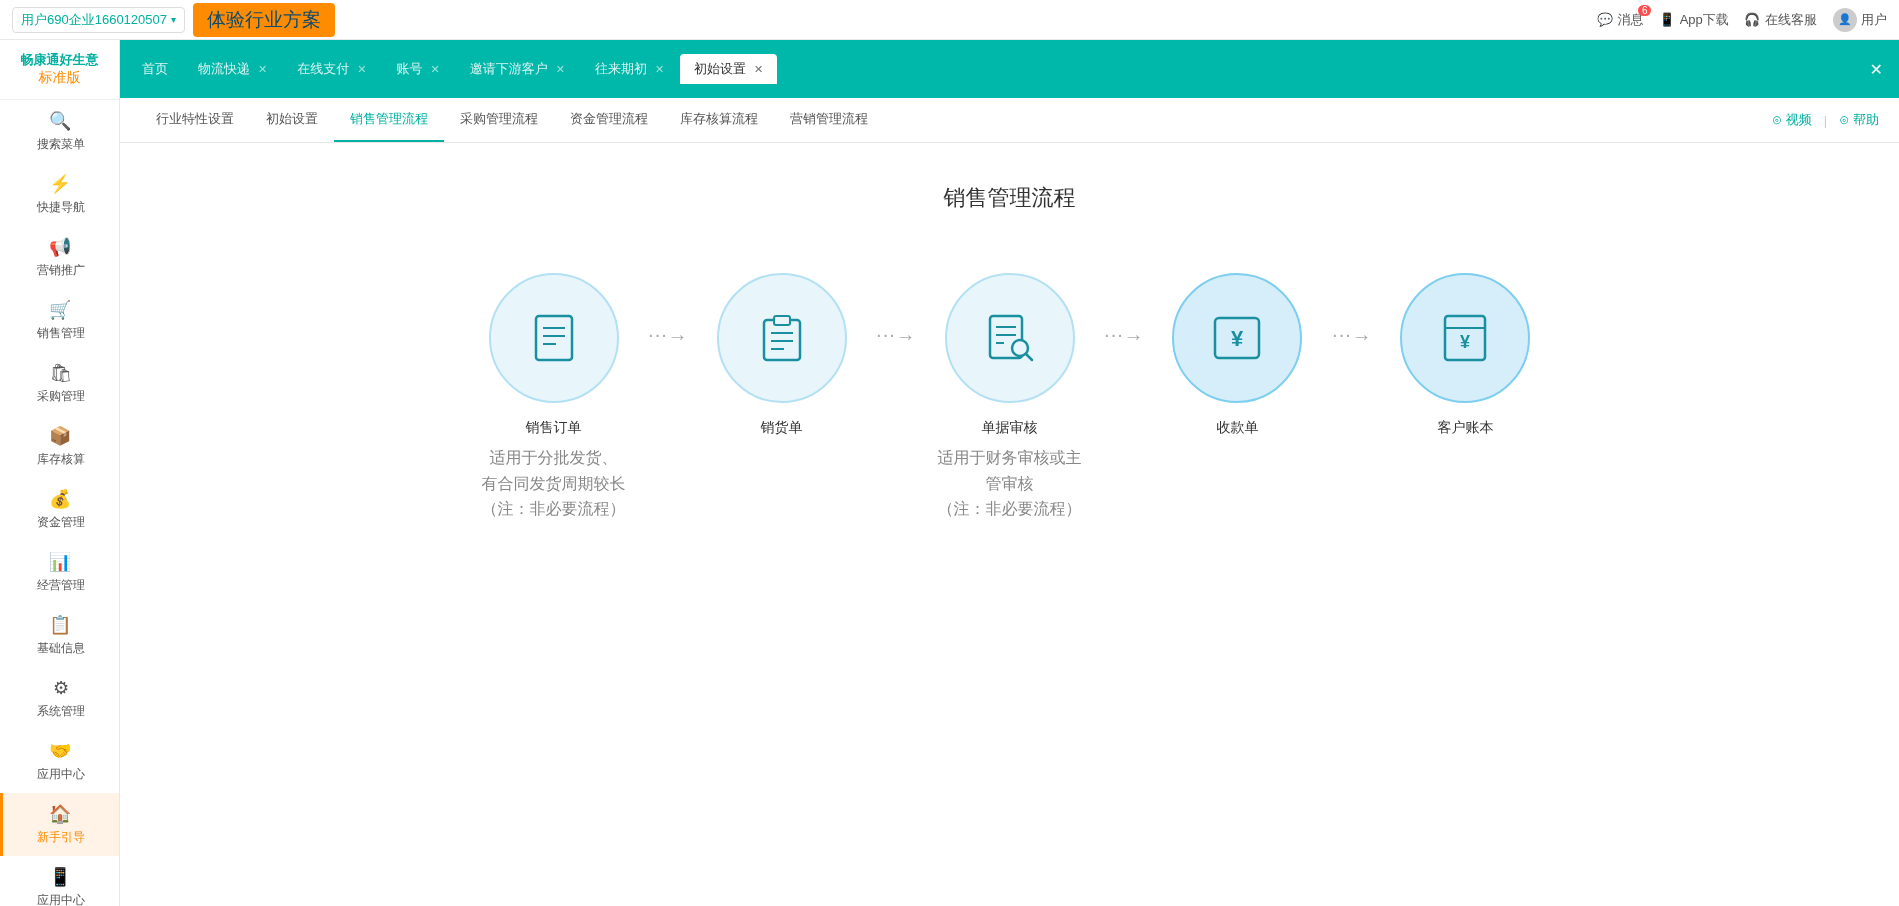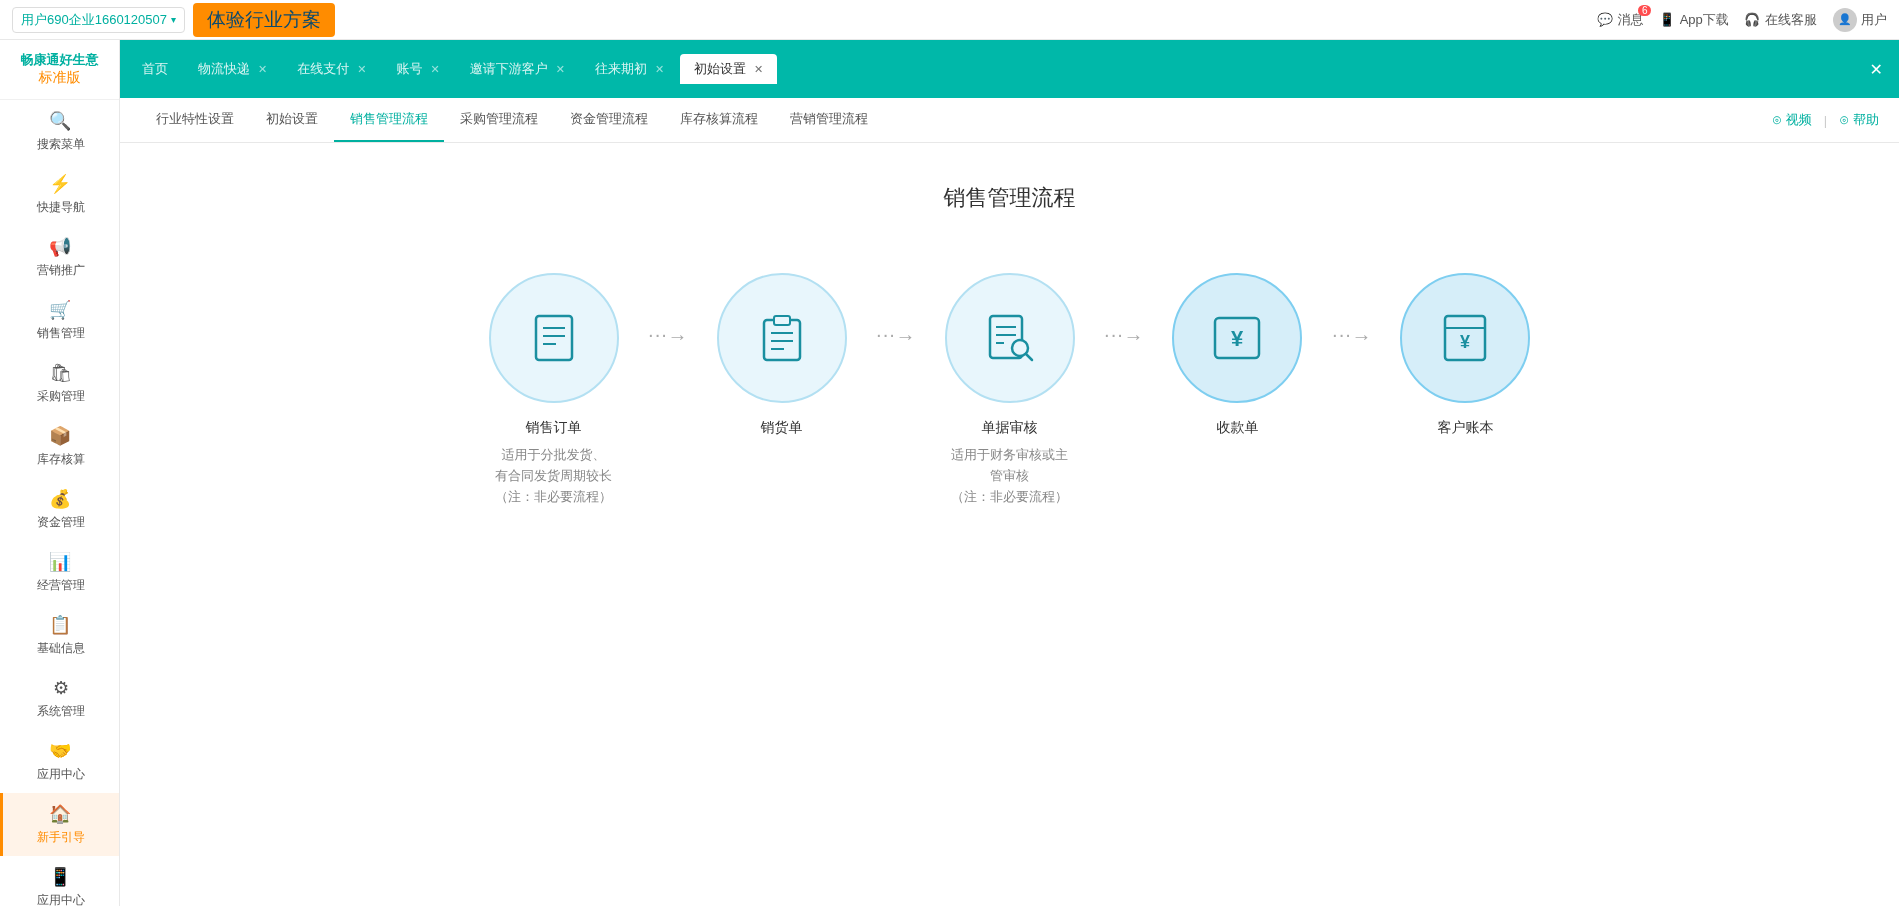--- a/index.html
+++ b/index.html
@@ -50,21 +50,21 @@
     .sub-tab-help { margin-left: auto; display: flex; align-items: center; gap: 12px; font-size: 13px; color: #00b0a0; cursor: pointer; }
 
     
     .flow-section { padding: 40px 60px; }
     .flow-title { text-align: center; font-size: 22px; color: #333; margin-bottom: 60px; font-weight: normal; }
     .flow-row { display: flex; align-items: flex-start; justify-content: center; gap: 0; }
     .flow-item { display: flex; flex-direction: column; align-items: center; width: 180px; }
     .flow-circle { width: 130px; height: 130px; border-radius: 50%; border: 2px solid #b3e0f2; background: #e8f6fc; display: flex; align-items: center; justify-content: center; margin-bottom: 16px; position: relative; }
     .flow-circle.highlighted { border-color: #7ecef0; background: #d6eef9; }
     .flow-name { font-size: 14px; color: #333; margin-bottom: 8px; font-weight: 500; }
-    .flow-desc { font-size: 13px; color: #888; text-align: center; line-height: 1.6; }
+    .flow-desc { font-size: 16px; color: #888; text-align: center; line-height: 1.6; }
     .flow-arrow { display: flex; align-items: center; padding-top: 50px; color: #aaa; font-size: 20px; padding-left: 4px; padding-right: 4px; }
 
     
     .icon-svg { width: 56px; height: 56px; }
   </style>
 </head>
 <body>
 
 <div class="top-bar">
   <div class="top-bar-left">

